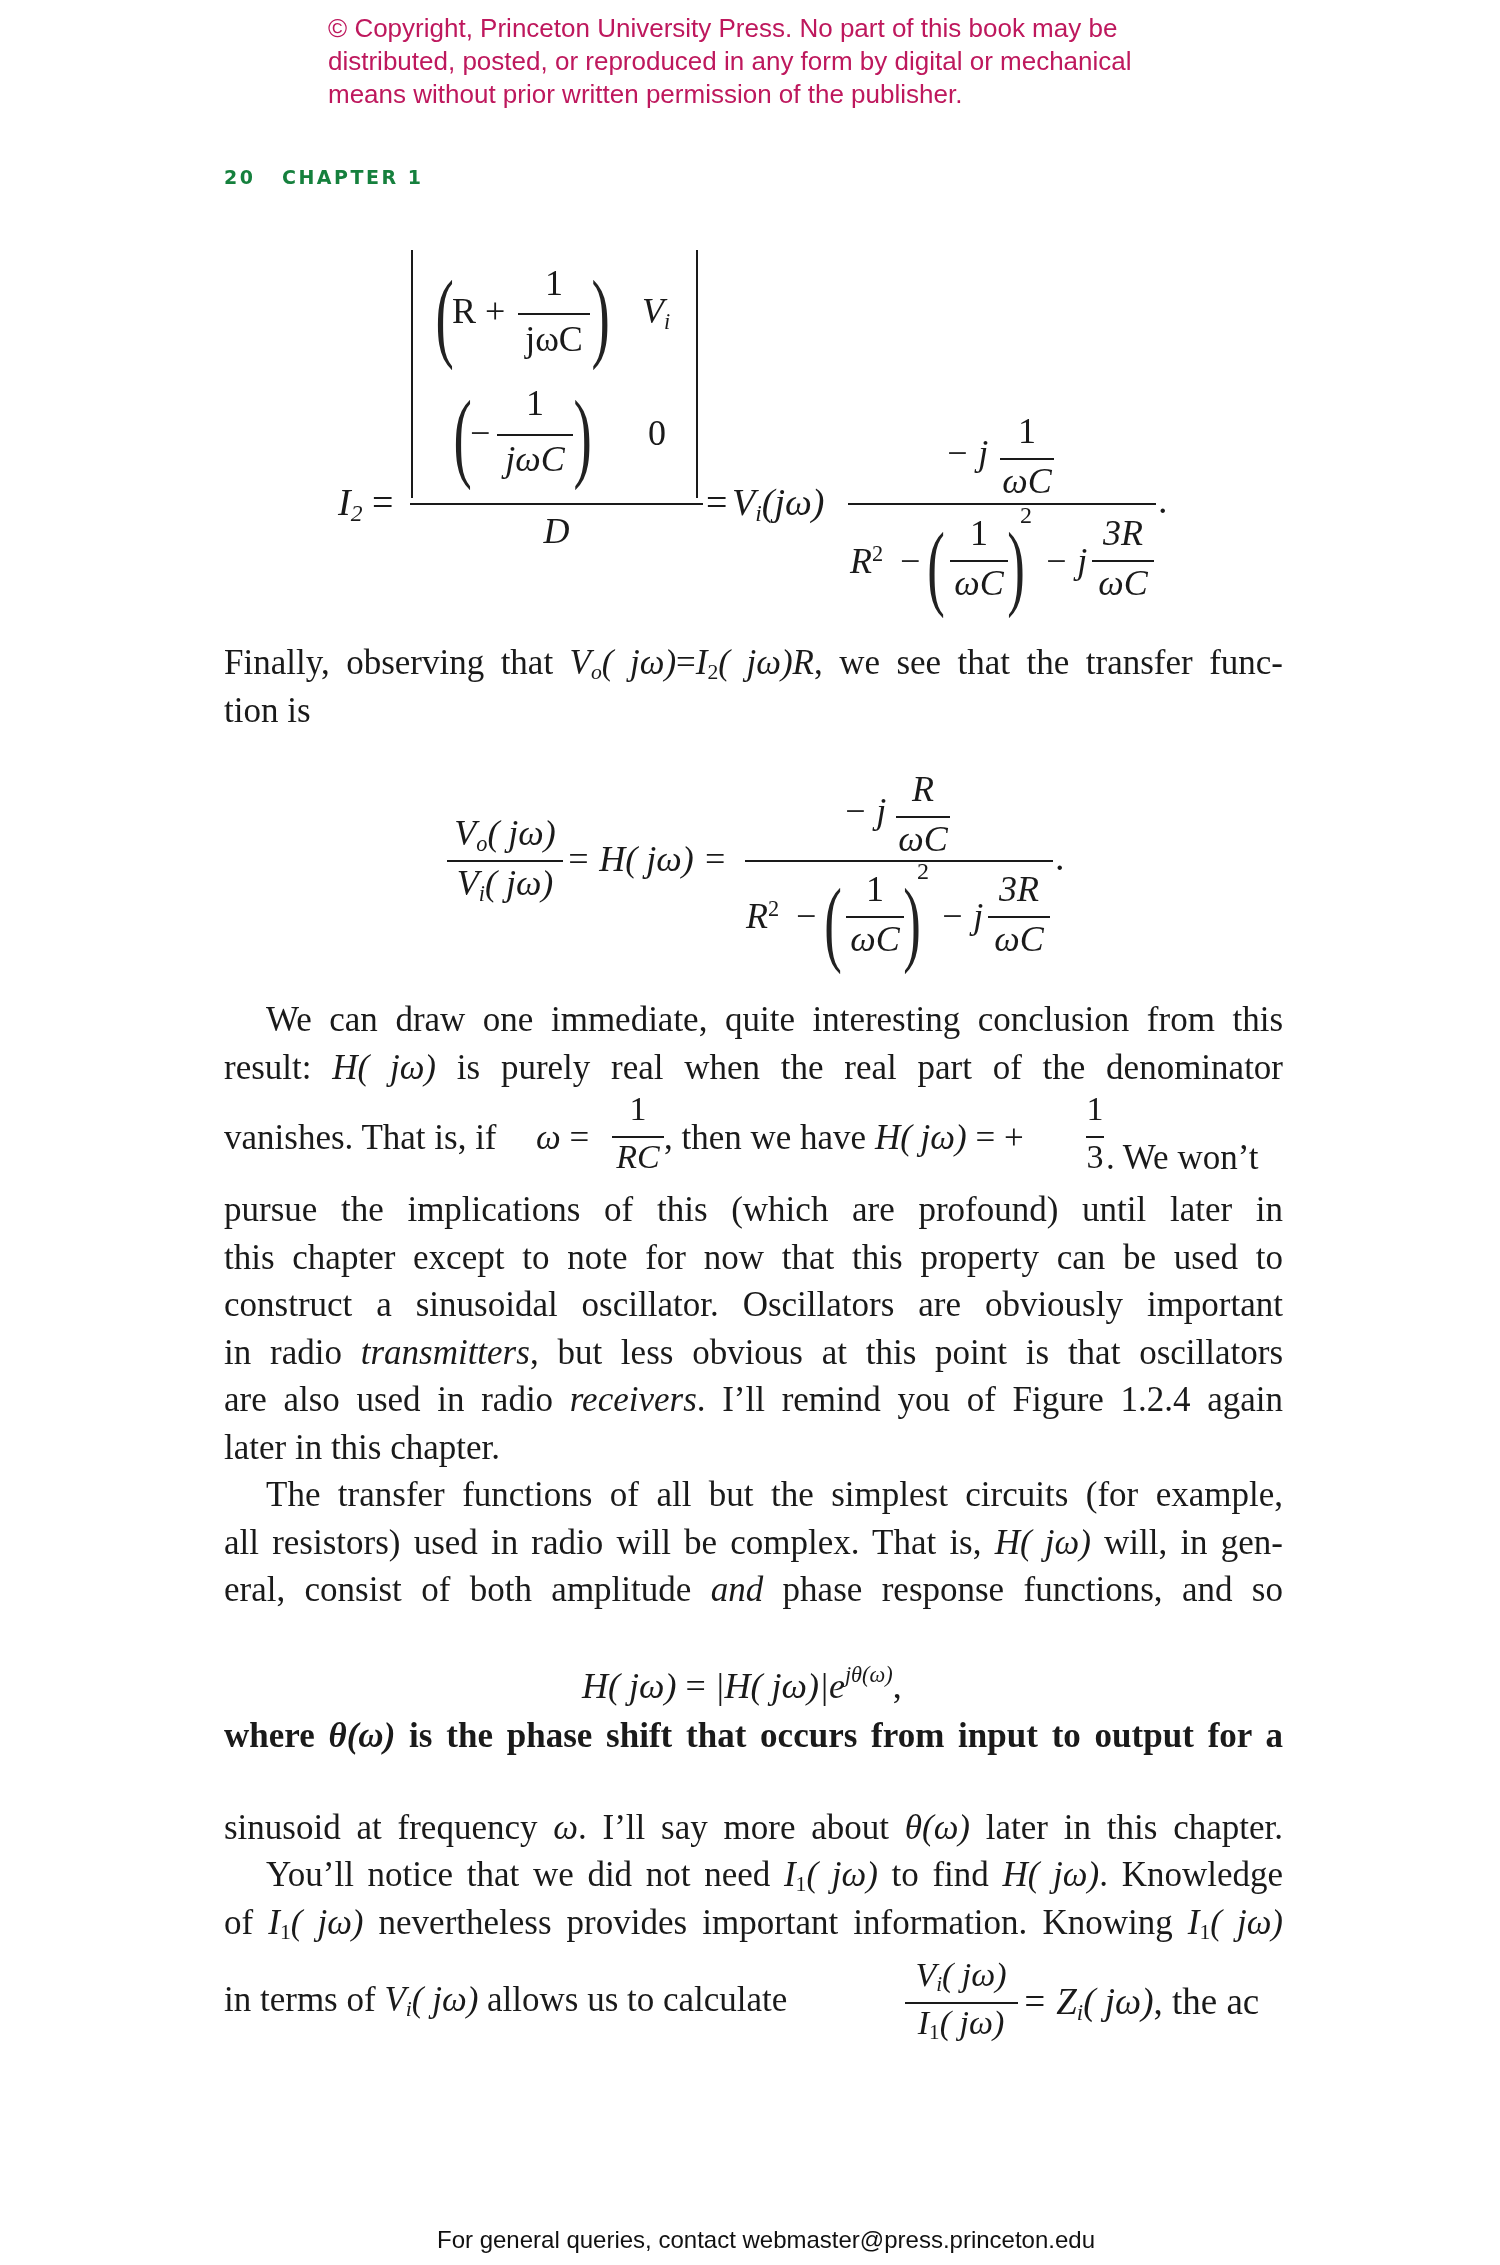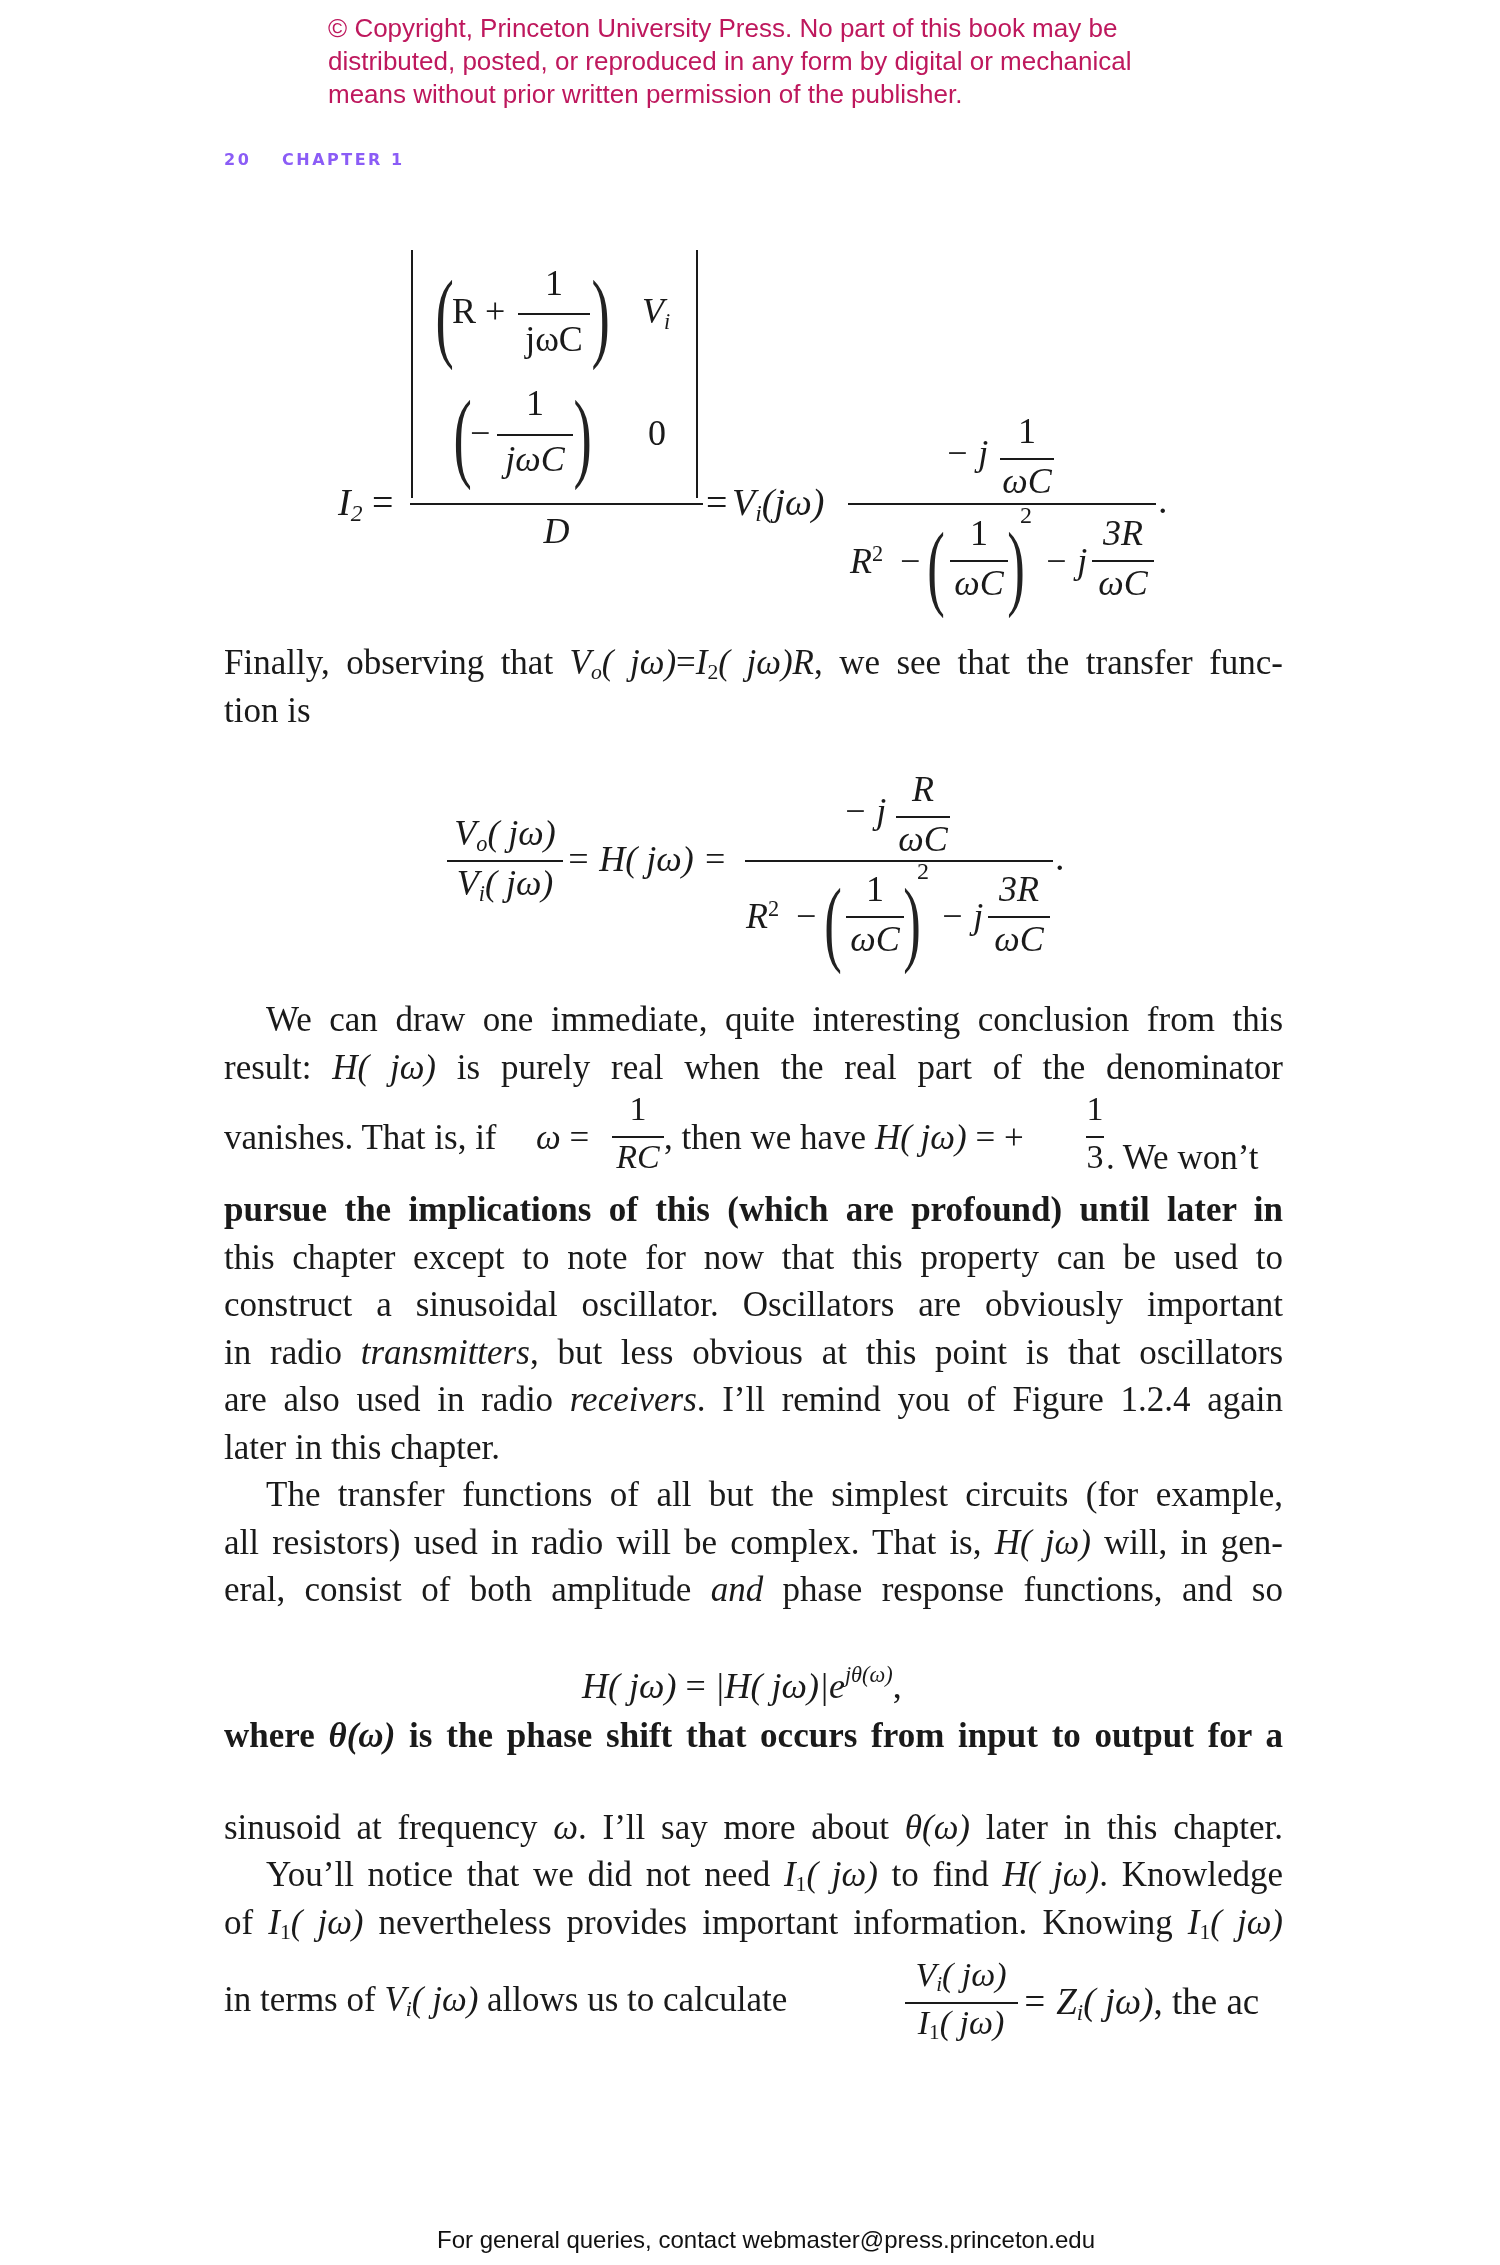--- a/index.html
+++ b/index.html
@@ -1,21 +1,21 @@
 <!DOCTYPE html>
 <html><head>
 <meta charset="utf-8">
 <style>
   html, body { margin:0; padding:0; background:#ffffff; }
   body { width:1500px; height:2265px; position:relative; overflow:hidden; color:#1a1a1a; }
   .sans { font-family:"Liberation Sans", sans-serif; }
   .serif { font-family:"Liberation Serif", serif; }
   .abs { position:absolute; white-space:nowrap; }
   .copy { left:328px; font-size:26px; line-height:32px; color:#be185d; }
-  .runhead { top:150px; font-family:"DejaVu Sans", sans-serif; font-weight:bold; font-size:16px; letter-spacing:2.5px; color:#8b5cf6; }
+  .runhead { top:166px; font-family:"DejaVu Sans", sans-serif; font-weight:bold; font-size:19px; letter-spacing:2.5px; color:#15803d; }
   .line { left:224px; width:1059px; font-family:"Liberation Serif", serif; font-size:35px; line-height:40px; text-align:justify; text-align-last:justify; }
   .line.last { text-align-last:left; }
   .line.indent { padding-left:42px; width:1017px; }
   i, .m { font-style:italic; }
   .math { font-family:"Liberation Serif", serif; font-size:35px; }
   .frac-line { position:absolute; height:2px; background:#1a1a1a; }
   .detbar { position:absolute; width:2px; background:#1a1a1a; }
   .paren { position:absolute; font-family:"Liberation Serif", serif; font-weight:100; color:#222; transform-origin:center; }
   sub.s { font-size:0.62em; vertical-align:-0.25em; }
   sup.s { font-size:0.62em; vertical-align:0.55em; }
@@ -128,21 +128,21 @@
   <span class="abs serif m" style="left:536px; top:1118px; font-size:35px;"><span>ω</span><span style="font-style:normal"> =</span></span>
   <span class="abs math c" style="left:612px; top:1090px; width:52px; font-size:34px;">1</span>
   <div class="frac-line" style="left:612px; top:1136px; width:52px;"></div>
   <span class="abs math m c" style="left:608px; top:1138px; width:60px; font-size:34px;">RC</span>
   <span class="abs serif" style="left:664px; top:1118px; font-size:35px;"><span>, then we have </span><span class="m">H( jω)</span><span> = +</span></span>
   <span class="abs math c" style="left:1084px; top:1090px; width:22px; font-size:34px;">1</span>
   <div class="frac-line" style="left:1086px; top:1136px; width:18px;"></div>
   <span class="abs math c" style="left:1084px; top:1138px; width:22px; font-size:34px;">3</span>
   <span class="abs serif" style="left:1106px; top:1118px; font-size:35px;margin-top:20px;">. We won’t</span>
 
-  <div class="abs line" style="top:1190px;font-weight:bold;">pursue the implications of this (which are profound) until later in</div>
+  <div class="abs line" style="top:1190px;">pursue the implications of this (which are profound) until later in</div>
   <div class="abs line" style="top:1238px;">this chapter except to note for now that this property can be used to</div>
   <div class="abs line" style="top:1285px;">construct a sinusoidal oscillator. Oscillators are obviously important</div>
   <div class="abs line" style="top:1333px;"><span>in radio </span><i>transmitters</i><span>, but less obvious at this point is that oscillators</span></div>
   <div class="abs line" style="top:1380px;"><span>are also used in radio </span><i>receivers</i><span>. I’ll remind you of Figure 1.2.4 again</span></div>
   <div class="abs line last" style="top:1428px;">later in this chapter.</div>
 </div>
 
 <div>
   <div class="abs line indent" style="top:1475px;">The transfer functions of all but the simplest circuits (for example,</div>
   <div class="abs line" style="top:1523px;"><span>all resistors) used in radio will be complex. That is, </span><span class="m">H( jω)</span><span> will, in gen-</span></div>

